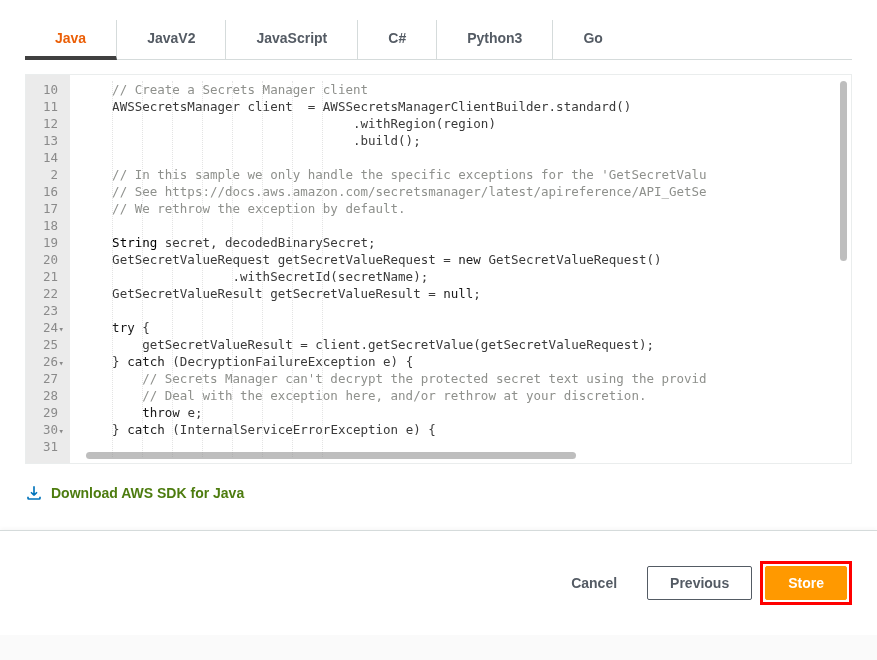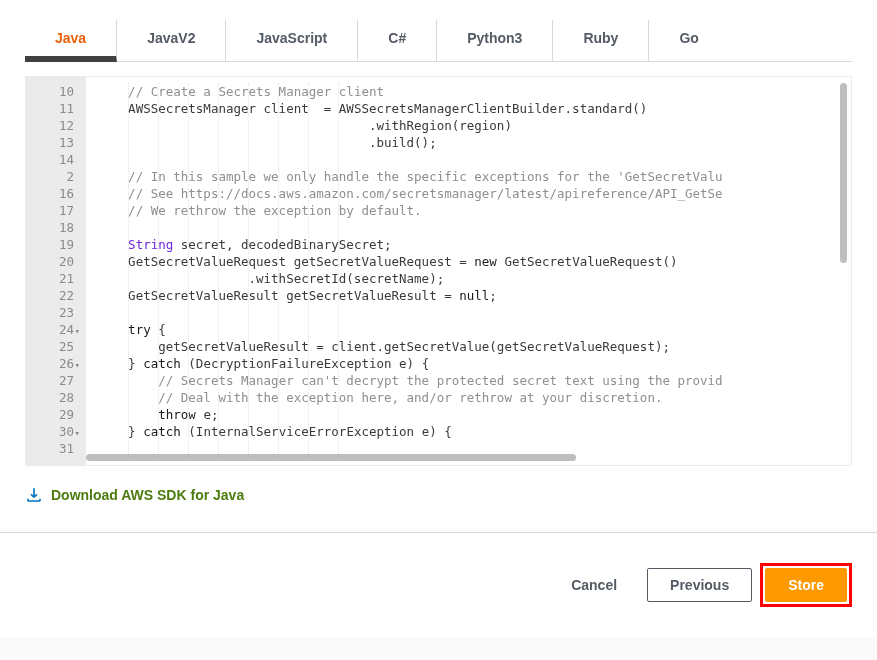--- a/index.html
+++ b/index.html
@@ -4,33 +4,33 @@
   <style>
     * { box-sizing: border-box; margin: 0; padding: 0; }
     body { font-family: "Amazon Ember", "Helvetica Neue", Arial, sans-serif; font-size: 14px; color: #16191f; background: #fafafa; }
     
     .container { width: 877px; background: #fff; }
     .inner { padding: 20px 25px 10px 25px; }
     
     .tabs { display: flex; border-bottom: 1px solid #d5dbdb; }
     .tab { padding: 10px 30px; cursor: pointer; font-weight: 700; color: #545b64; border-right: 1px solid #d5dbdb; }
     .tab:last-child { border-right: none; }
-    .tab.active { color: #eb5f07; border-bottom: 6px solid #404040; margin-bottom: -1px; }
+    .tab.active { color: #eb5f07; border-bottom: 4px solid #404040; margin-bottom: -1px; }
     
     .editor { border: 1px solid #eaeded; margin-top: 14px; height: 390px; display: flex; overflow: hidden; position: relative; }
-    .gutter { background: #ebebeb; color: #8a8a8a; text-align: right; padding: 6px 6px 6px 0; font-family: Monaco, Menlo, Consolas, monospace; font-size: 12.5px; line-height: 17px; width: 60px; flex-shrink: 0; user-select: none; }
+    .gutter { background: #ebebeb; color: #8a8a8a; text-align: right; padding: 6px 6px 6px 0; font-family: Monaco, Menlo, Consolas, monospace; font-size: 12.5px; line-height: 17px; width: 44px; flex-shrink: 0; user-select: none; }
     .gutter .ln { display:block; padding-right:6px; position:relative; }
     .gutter .fold::after { content:"▾"; font-size:9px; position:absolute; right:0; top:2px; color:#8a8a8a; }
     .code { flex: 1; padding: 6px 12px; font-family: Monaco, Menlo, Consolas, monospace; font-size: 12.5px; line-height: 17px; white-space: pre; color: #3a3a3a; overflow: hidden; position:relative; }
     
     .vguides { position:absolute; top:0; left:12px; height:100%; width:800px; pointer-events:none; }
     .vg { position:absolute; top:6px; bottom:6px; border-left:1px dotted #e4e4e4; }
     
     .cm { color: #8e908c; }
-    .ty { color: #6d28d9; }
+    .ty { color: #000000; }
     .kw { color: #1a1a1a; font-weight: 400; }
     
     .scroll-v { position:absolute; right:4px; top:6px; width:7px; height:180px; background:#888; border-radius:4px; opacity:.55; }
     .scroll-h { position:absolute; bottom:4px; left:60px; height:7px; width:490px; background:#888; border-radius:4px; opacity:.55; }
     
     .download-row { padding: 10px 25px 25px 25px; }
     .download-link { color: #4d7c0f; font-weight:700; text-decoration:none; display:inline-flex; align-items:center; gap:8px; cursor:pointer; }
     .dl-icon { width:18px; height:18px; }
     
     .footer { border-top:1px solid #d5dbdb; padding: 30px 25px; display:flex; justify-content:flex-end; align-items:center; gap:8px; background:#fff; box-shadow: 0 -2px 4px rgba(0,0,0,0.03); }
@@ -44,21 +44,20 @@
 <body>
 
 <div class="container">
   <div class="inner">
     <div class="tabs">
       <div class="tab active">Java</div>
       <div class="tab">JavaV2</div>
       <div class="tab">JavaScript</div>
       <div class="tab">C#</div>
       <div class="tab">Python3</div>
-      <div class="tab">Ruby</div>
       <div class="tab">Go</div>
     </div>
 
     <div class="editor">
       <div class="gutter">
         <span class="ln">10</span>
         <span class="ln">11</span>
         <span class="ln">12</span>
         <span class="ln">13</span>
         <span class="ln">14</span>

